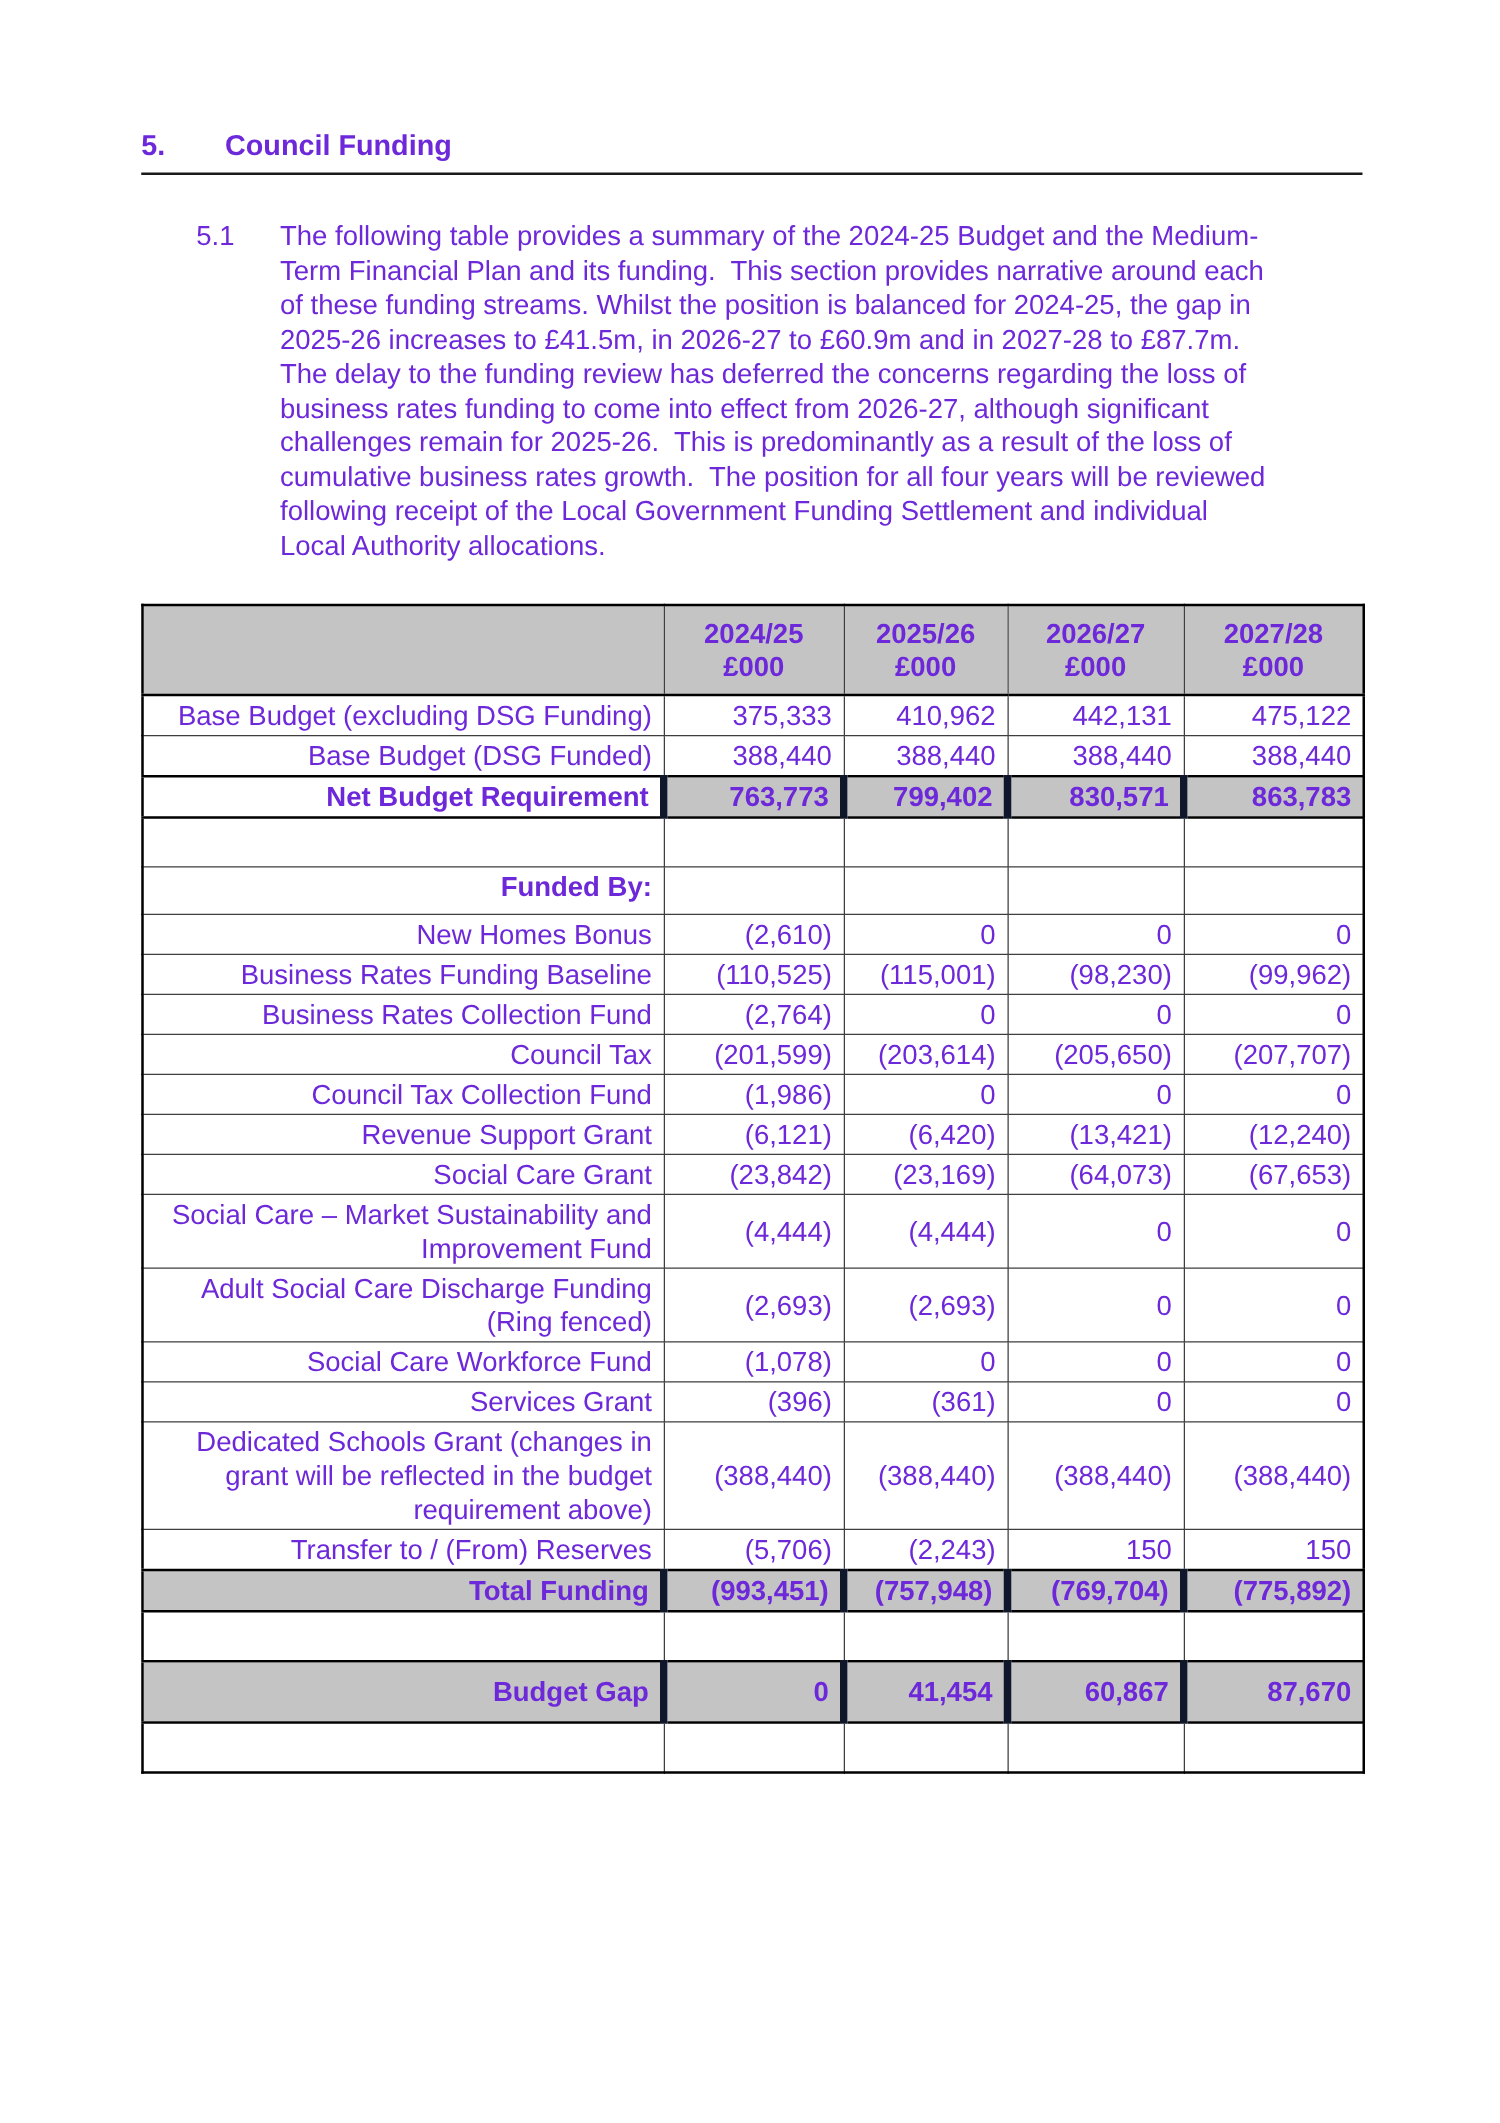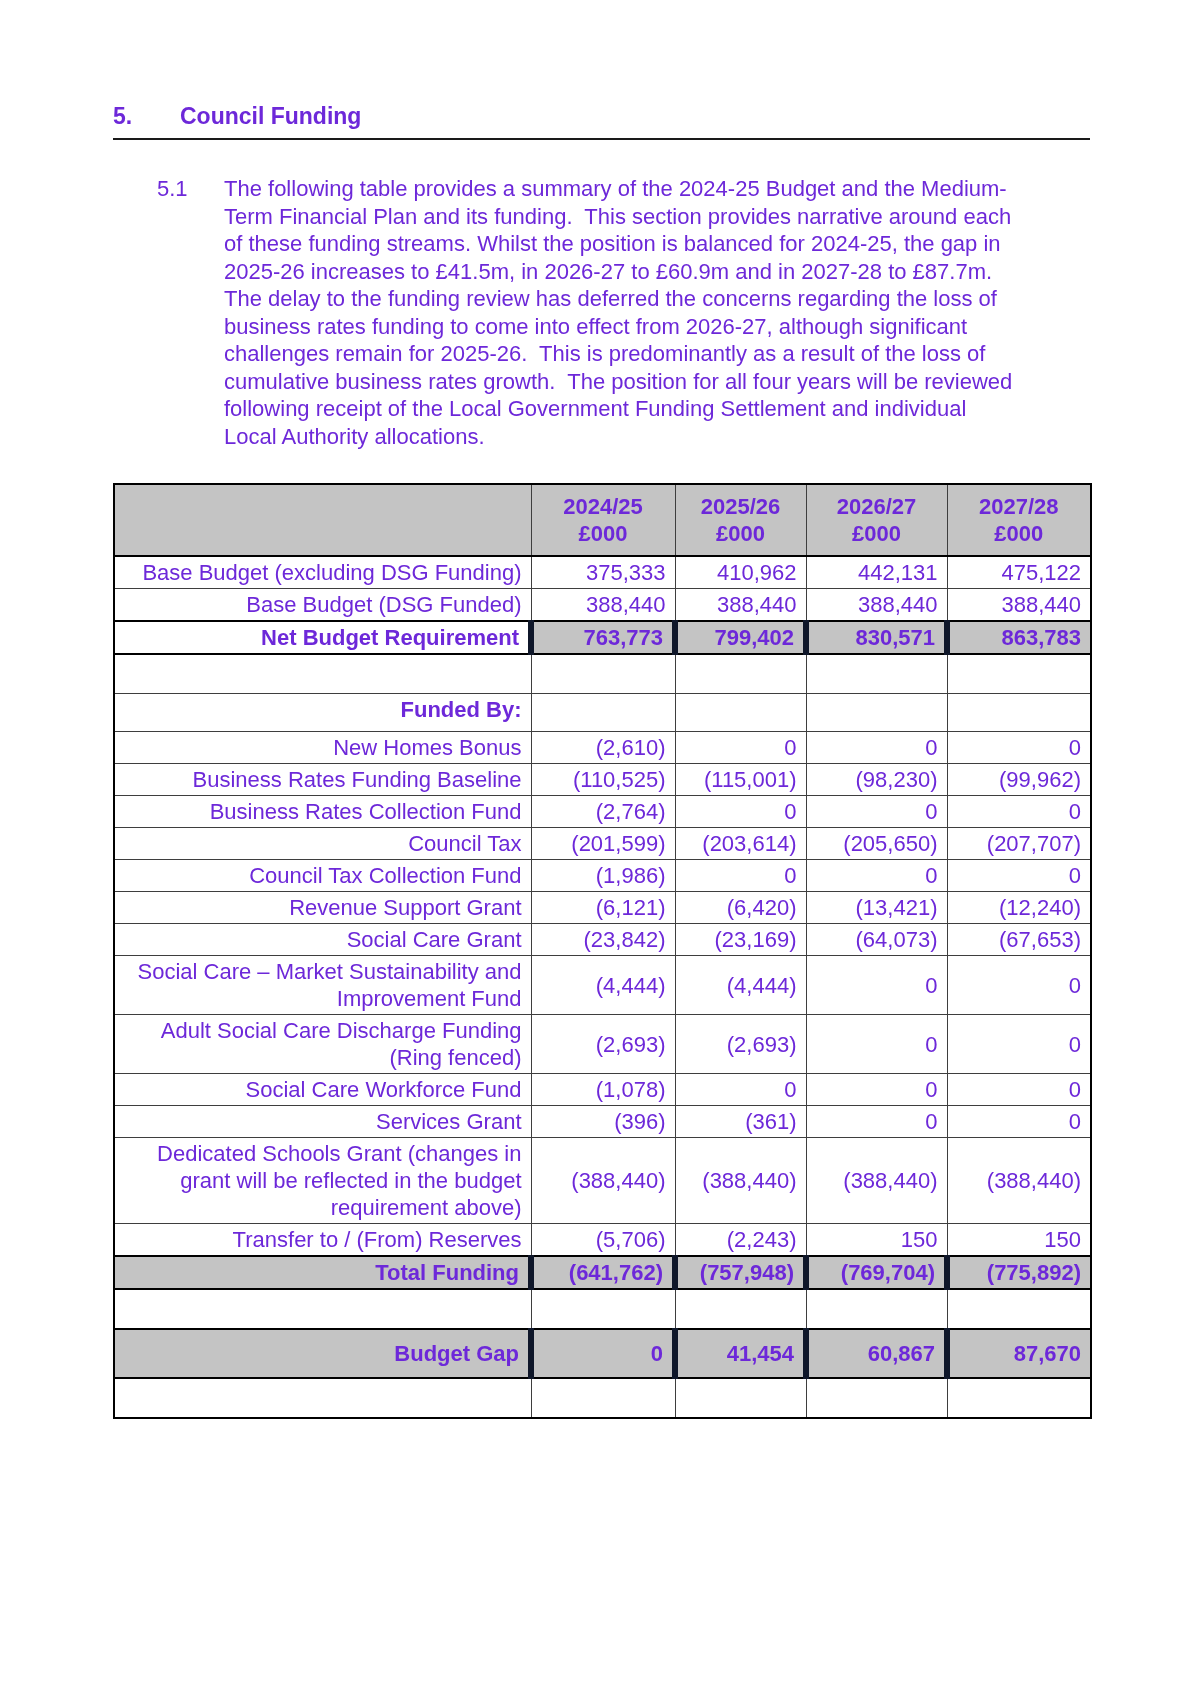--- a/index.html
+++ b/index.html
@@ -222,21 +222,21 @@
         </tr>
         <tr class="r-normal">
           <td class="label">Transfer to / (From) Reserves</td>
           <td class="val">(5,706)</td>
           <td class="val">(2,243)</td>
           <td class="val">150</td>
           <td class="val">150</td>
         </tr>
         <tr class="r-bandf">
           <td class="label">Total Funding</td>
-          <td class="val">(641,762)</td>
+          <td class="val">(993,451)</td>
           <td class="val">(757,948)</td>
           <td class="val">(769,704)</td>
           <td class="val">(775,892)</td>
         </tr>
         <tr class="r-empty">
           <td class="label"></td>
           <td class="val"></td>
           <td class="val"></td>
           <td class="val"></td>
           <td class="val"></td>

